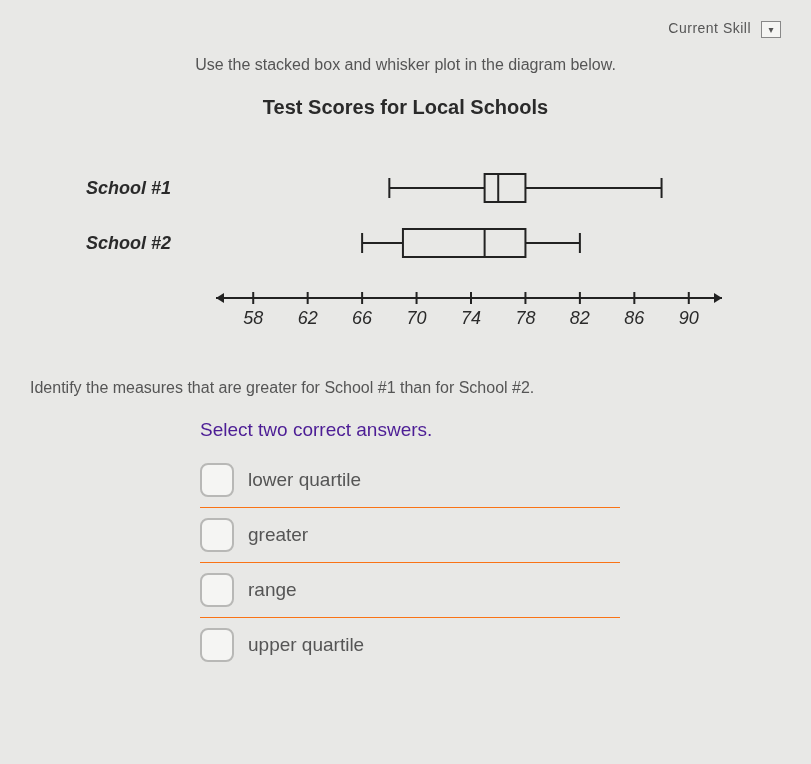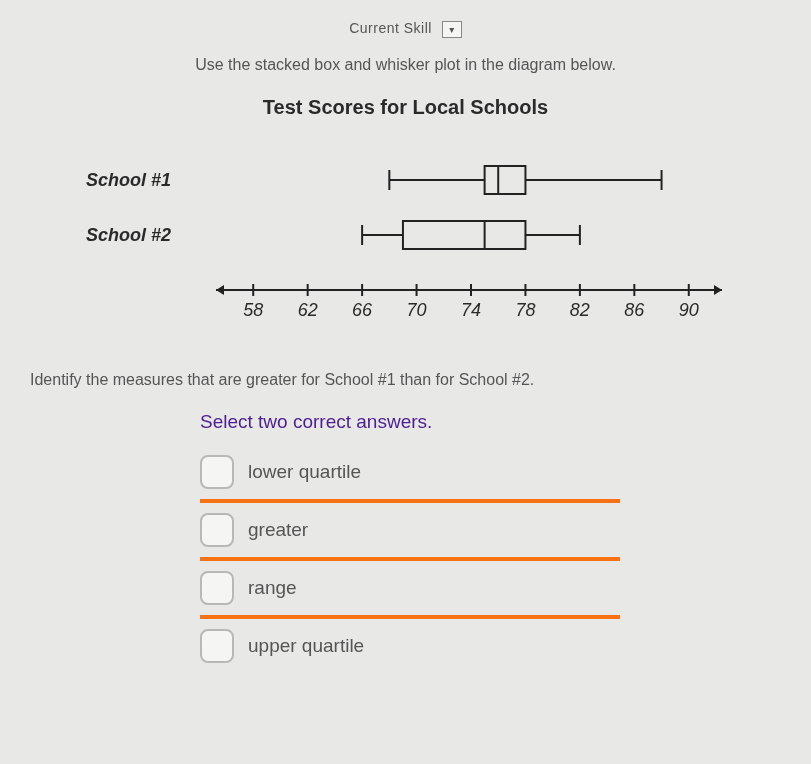--- a/index.html
+++ b/index.html
@@ -5,21 +5,21 @@
     * { box-sizing: border-box; margin: 0; padding: 0; }
     body {
       font-family: Arial, Helvetica, sans-serif;
       background: #e8e8e6;
       width: 811px;
       height: 764px;
       padding: 20px 30px;
       color: #3a3a3a;
     }
     .top-fragment {
-      text-align: center;
+      text-align: right;
       color: #555;
       font-size: 14px;
       margin-bottom: 0;
       letter-spacing: 0.5px;
     }
     .dropdown-arrow {
       display: inline-block;
       border: 1px solid #888;
       padding: 2px 6px;
       font-size: 10px;
@@ -30,21 +30,21 @@
       font-size: 16px;
       color: #555;
       margin: 18px 0 22px;
       text-align: center;
     }
     .chart-title {
       text-align: center;
       font-weight: bold;
       font-size: 20px;
       color: #2a2a2a;
-      margin-bottom: 26px;
+      margin-bottom: 34px;
     }
     .chart-wrap {
       margin: 0 auto 30px;
       width: 660px;
       font-style: italic;
     }
     .question {
       font-size: 16px;
       color: #555;
       margin: 20px 0 20px;
@@ -57,21 +57,21 @@
       margin-bottom: 12px;
     }
     .options {
       margin-left: 170px;
       width: 420px;
     }
     .option-row {
       display: flex;
       align-items: center;
       padding: 10px 0;
-      border-bottom: 4px solid #f97316;
+      border-bottom: 1px solid #f97316;
       gap: 14px;
     }
     .option-row:last-child { border-bottom: none; }
     .checkbox {
       width: 34px;
       height: 34px;
       border: 2px solid #b8b8b6;
       border-radius: 8px;
       background: #f5f5f3;
       flex-shrink: 0;

